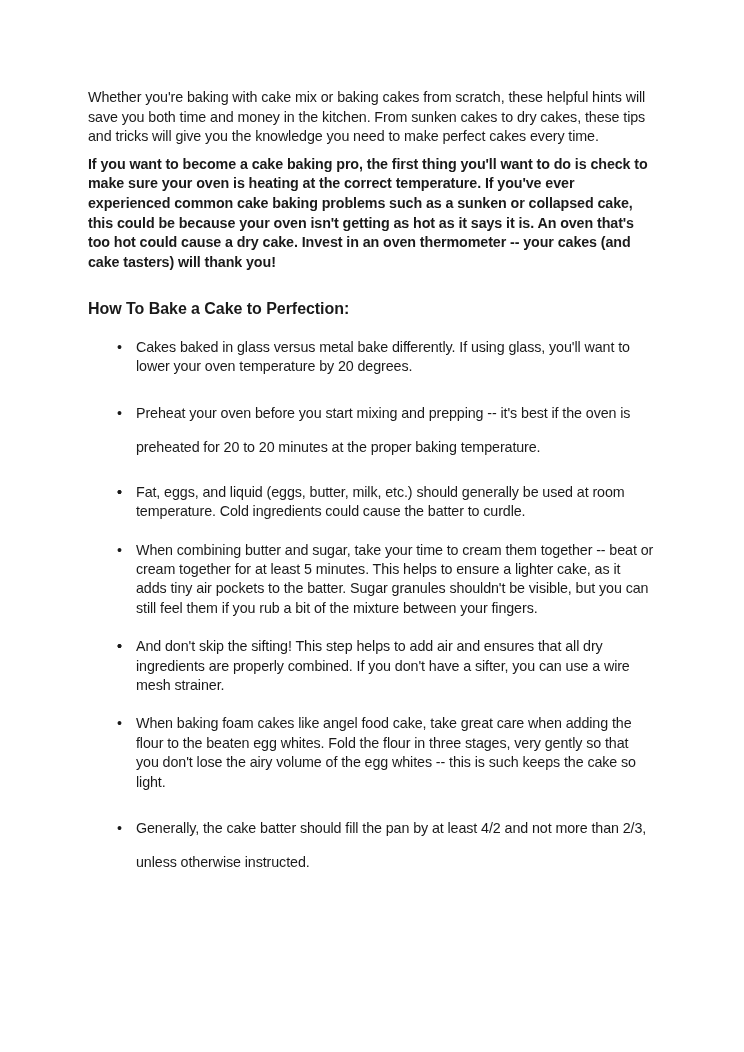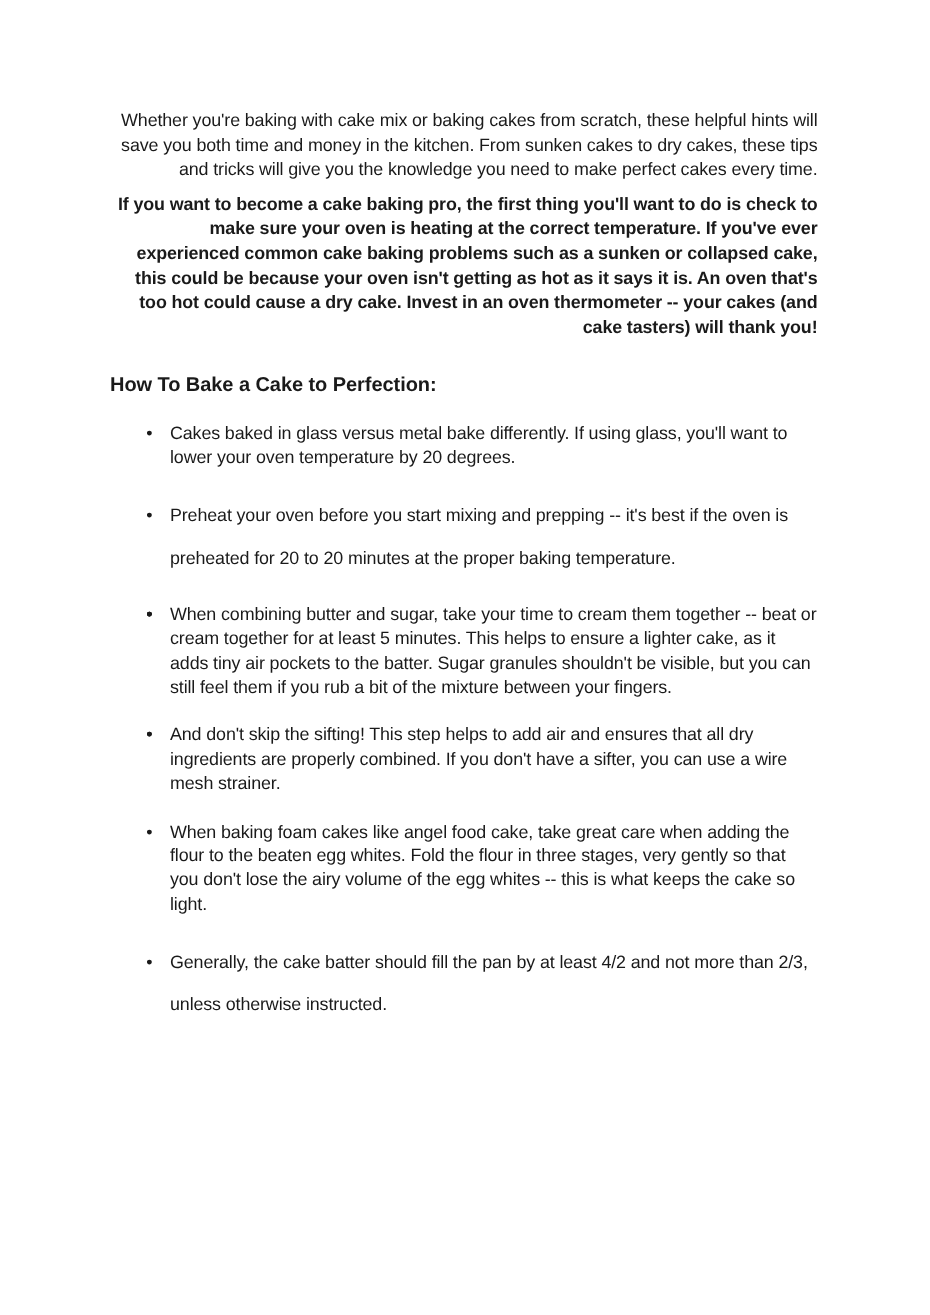--- a/index.html
+++ b/index.html
@@ -24,21 +24,21 @@
   .content {
     position: absolute;
     left: 88px;
     top: 88px;
     width: 566px;
   }
   .para {
     font-size: 14.3px;
     line-height: 19.6px;
     margin: 0 0 0 0;
-    text-align: right;
+    text-align: left;
     letter-spacing: -0.1px;
   }
   .para + .para {
     margin-top: 8px;
     font-weight: bold;
   }
   .heading {
     font-size: 16px;
     line-height: 19.6px;
     font-weight: bold;
@@ -92,35 +92,36 @@
       </li>
       <li class="loose">
         <span class="bullet">•</span>
         <span>Preheat your oven before you start mixing and prepping -- it's best if the oven is preheated for 20 to 20 minutes at the proper baking temperature.</span>
       </li>
       <li>
         <span class="bullet">•</span>
       </li>
       <li>
         <span class="bullet">•</span>
+        <span>Fat, eggs, and liquid (eggs, butter, milk, etc.) should generally be used at room temperature. Cold ingredients could cause the batter to curdle.</span>
       </li>
       <li>
         <span class="bullet">•</span>
         <span>When combining butter and sugar, take your time to cream them together -- beat or cream together for at least 5 minutes. This helps to ensure a lighter cake, as it adds tiny air pockets to the batter. Sugar granules shouldn't be visible, but you can still feel them if you rub a bit of the mixture between your fingers.</span>
       </li>
       <li>
         <span class="bullet">•</span>
       </li>
       <li>
         <span class="bullet">•</span>
         <span>And don't skip the sifting! This step helps to add air and ensures that all dry ingredients are properly combined. If you don't have a sifter, you can use a wire mesh strainer.</span>
       </li>
       <li>
         <span class="bullet">•</span>
-        <span>When baking foam cakes like angel food cake, take great care when adding the flour to the beaten egg whites. Fold the flour in three stages, very gently so that you don't lose the airy volume of the egg whites -- this is what keeps the cake so light.</span>
+        <span>When baking foam cakes like angel food cake, take great care when adding the flour to the beaten egg whites. Fold the flour in three stages, very gently so that you don't lose the airy volume of the egg whites -- this is such keeps the cake so light.</span>
       </li>
       <li class="loose">
         <span class="bullet">•</span>
         <span>Generally, the cake batter should fill the pan by at least 4/2 and not more than 2/3, unless otherwise instructed.</span>
       </li>
     </ul>
 
   </div>
 </div>
 

